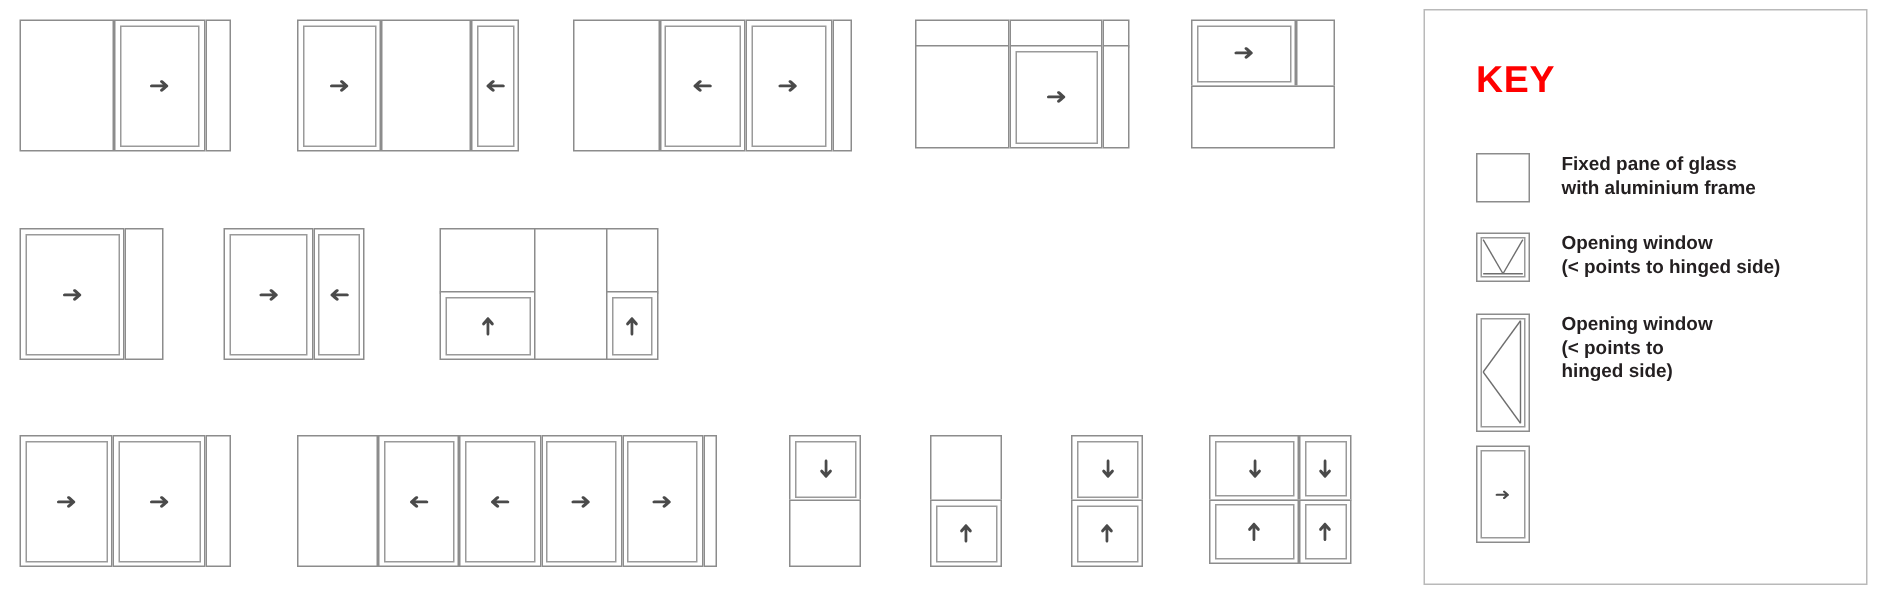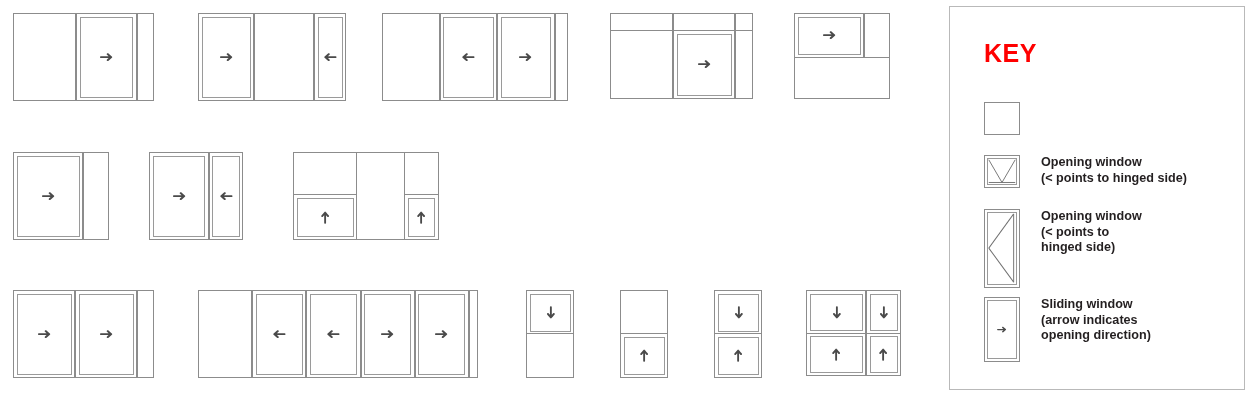--- a/index.html
+++ b/index.html
@@ -284,20 +284,22 @@
     </div>
   </div>
 </div>
 
 <div id="key-panel">
 
   <div id="key-title" style="color: rgb(255, 0, 0);">KEY</div>
 
   <div class="key-row" style="top:95px;">
     <div class="key-icon" style="width:36px;height:33px;"></div>
+    <div class="key-text">Fixed pane of glass
+with aluminium frame</div>
   </div>
 
   <div class="key-row" style="top:148px;">
     <div class="key-icon" style="width:36px;height:33px;">
       <div class="inner">
         <svg viewBox="0 0 36 33" preserveAspectRatio="none">
           <line x1="1" y1="1" x2="18" y2="31" stroke="#6e6e6e" stroke-width="1.2"></line>
           <line x1="35" y1="1" x2="18" y2="31" stroke="#6e6e6e" stroke-width="1.2"></line>
           <line x1="1" y1="31" x2="35" y2="31" stroke="#6e6e6e" stroke-width="1.2"></line>
         </svg>
@@ -321,18 +323,15 @@
 (&lt; points to
 hinged side)</div>
   </div>
 
   <div class="key-row" style="top:290px;">
     <div class="key-icon" style="width:36px;height:65px;">
       <div class="inner">
         <span class="arrow" style="font-size:11px;">➜</span>
       </div>
     </div>
-    <div class="key-text">Sliding window
-(arrow indicates
-opening direction)</div>
   </div>
 
 </div>
 
 </body></html>

